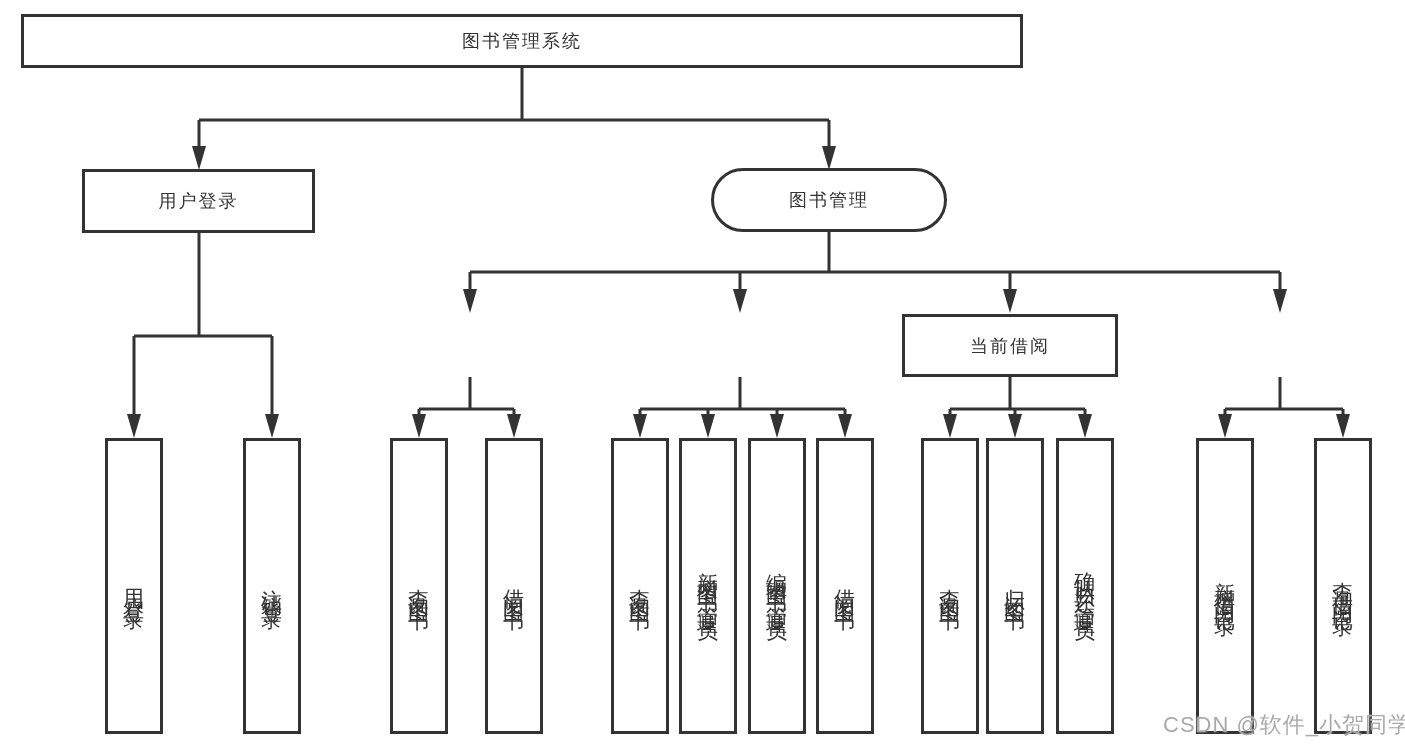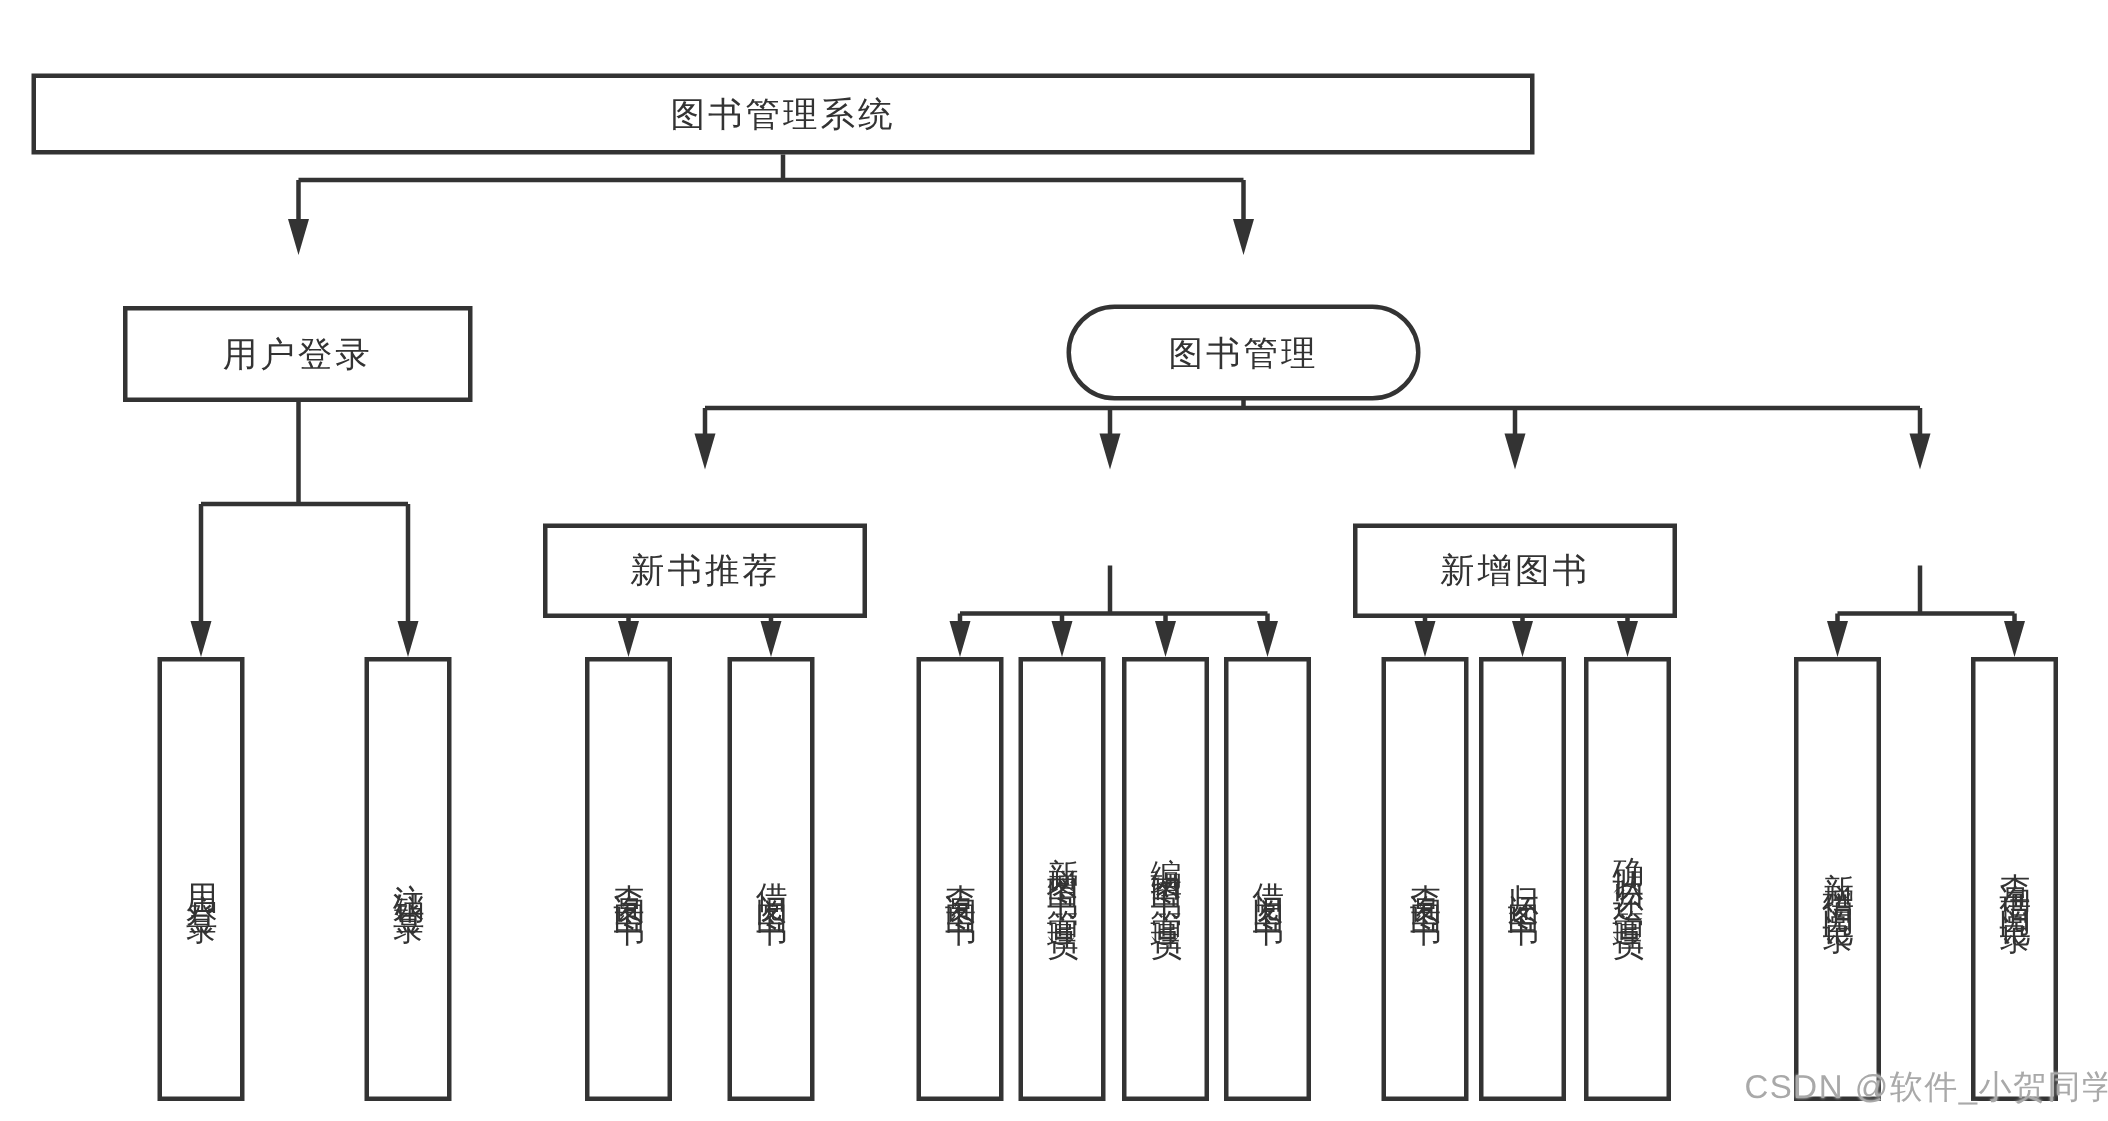--- a/index.html
+++ b/index.html
@@ -30,24 +30,23 @@
     box-sizing: border-box;
     background: #ffffff;
     border: 3px solid #333333;
     color: #333333;
     display: flex;
     align-items: center;
     justify-content: center;
     text-align: center;
   }
   .box.h {
-    font-size: 23px;
+    font-size: 18px;
     letter-spacing: 2px;
     white-space: nowrap;
-    margin-top: 35px;
   }
   .box.v {
     writing-mode: vertical-rl;
     font-size: 21px;
     line-height: 1;
     letter-spacing: 7px;
   }
   .watermark {
     position: absolute;
     left: 1148px;
@@ -96,22 +95,21 @@
       <polygon points="1218,414 1232,414 1225,438"></polygon>
       <polygon points="1336,414 1350,414 1343,438"></polygon>
     </g>
   </svg>
 
   <div class="box h" style="left:21px; top:14px; width:1002px; height:54px;">图书管理系统</div>
 
   <div class="box h" style="left:82px; top:169px; width:233px; height:64px;">用户登录</div>
   <div class="box h" style="left:711px; top:168px; width:236px; height:64px;border-radius:32px;">图书管理</div>
 
-  <div class="box h" style="left:362px; top:314px; width:216px; height:63px;">新书推荐</div>
-  <div class="box h" style="left:902px; top:314px; width:216px; height:63px;">新增图书</div>
+  <div class="box h" style="left:902px; top:314px; width:216px; height:63px;">当前借阅</div>
 
   <div class="box v" style="left:105px; top:438px; width:58px; height:296px;">用户登录</div>
   <div class="box v" style="left:243px; top:438px; width:58px; height:296px;">注销登录</div>
 
   <div class="box v" style="left:390px; top:438px; width:58px; height:296px;">查询图书</div>
   <div class="box v" style="left:485px; top:438px; width:58px; height:296px;">借阅图书</div>
 
   <div class="box v" style="left:611px; top:438px; width:58px; height:296px;">查询图书</div>
   <div class="box v" style="left:679px; top:438px; width:58px; height:296px;">新增图书（管理员）</div>
   <div class="box v" style="left:748px; top:438px; width:58px; height:296px;">编辑图书（管理员）</div>

